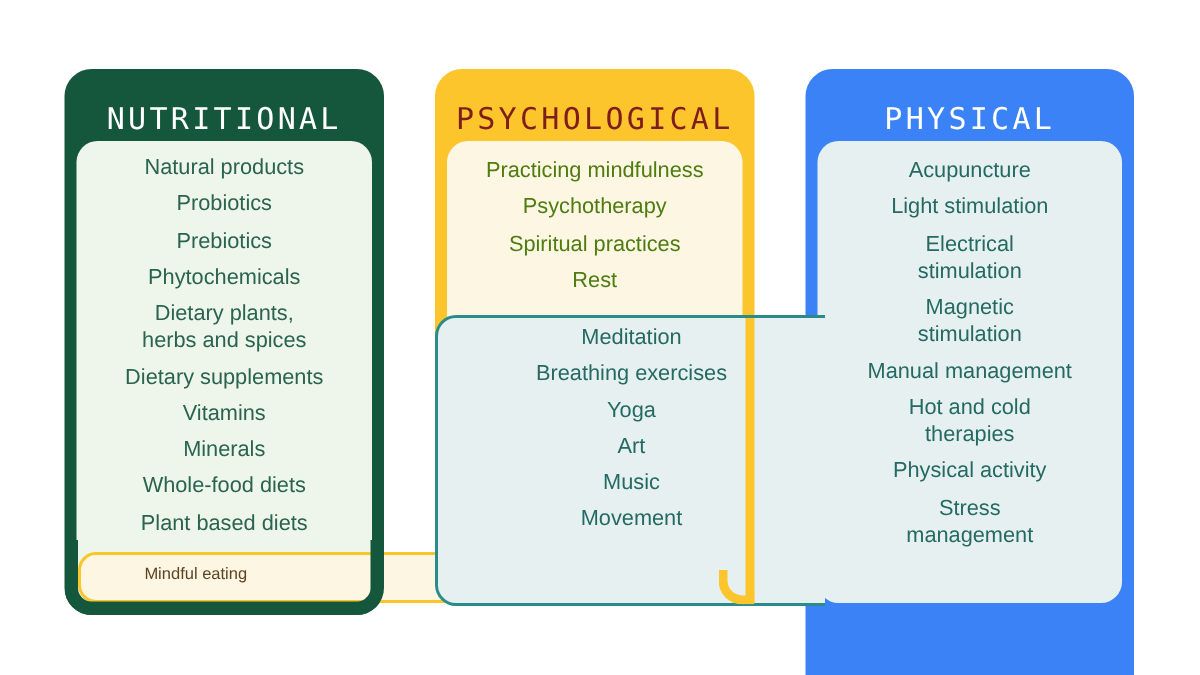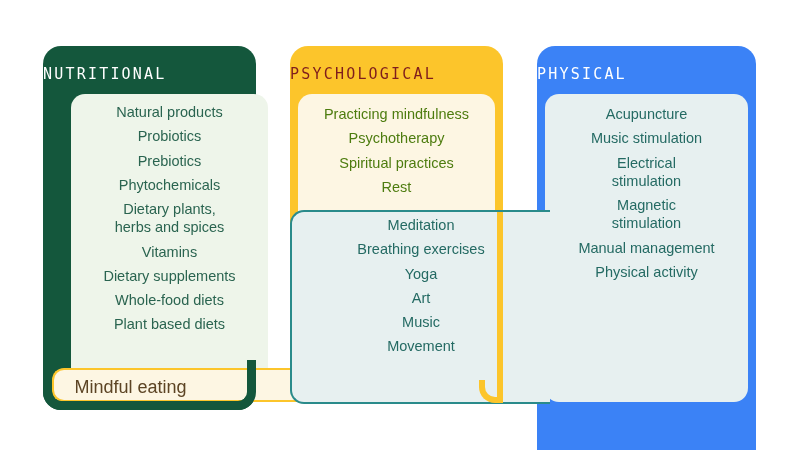--- a/index.html
+++ b/index.html
@@ -25,22 +25,23 @@
   .card {
     position: absolute;
     border-radius: 18px;
     box-sizing: border-box;
   }
 
   .card-title {
     position: absolute;
     left: 0;
     right: 0;
+    text-align: center;
     font-family: "DejaVu Sans Mono", "Liberation Mono", monospace;
-    font-size: 21px;
+    font-size: 28px;
     letter-spacing: 2.2px;
     font-weight: 400;
     font-variant: small-caps;
     text-transform: lowercase;
     white-space: nowrap;
   }
 
   .panel {
     position: absolute;
     border-radius: 14px;
@@ -76,21 +77,20 @@
     color: #ffffff;
   }
   #panel-nutritional {
     left: 8px;
     top: 48px;
     width: 197px;
     height: 308px;
     background: #EEF5EA;
     border-radius: 14px 14px 0 0;
     padding-top: 6px;
-    margin-left: 20px;
   }
   #panel-nutritional .items li { color: #2A6450; }
 
   
   #card-psychological {
     left: 290px;
     top: 46px;
     width: 213px;
     height: 357px;
     background: #FCC52B;
@@ -124,21 +124,21 @@
     border-radius: 12px 0 0 12px;
     box-sizing: border-box;
     z-index: 3;
   }
   #band-mindful-label {
     position: absolute;
     left: 0;
     top: 7px;
     width: 153px;
     text-align: center;
-    font-size: 18px;
+    font-size: 11px;
     color: #5C4424;
   }
 
   
   #card-physical {
     left: 537px;
     top: 46px;
     width: 219px;
     height: 434px;
     background: #3b82f6;
@@ -223,22 +223,23 @@
   <div class="card" id="card-nutritional">
     <div class="card-title">Nutritional</div>
     <div class="panel" id="panel-nutritional">
       <ul class="items">
         <li>Natural products</li>
         <li>Probiotics</li>
         <li>Prebiotics</li>
         <li>Phytochemicals</li>
         <li>Dietary plants,
 herbs and spices</li>
+        <li>Dietary supplements</li>
         <li>Vitamins</li>
-        <li>Dietary supplements</li>
+        <li>Minerals</li>
         <li>Whole-food diets</li>
         <li>Plant based diets</li>
       </ul>
     </div>
   </div>
 
   <div class="card" id="card-psychological">
     <div class="card-title">Psychological</div>
     <div class="panel" id="panel-psychological">
       <ul class="items">
@@ -254,27 +255,31 @@
     <div id="band-mindful-label">Mindful eating</div>
   </div>
 
   <div id="green-edge-over"></div>
 
   <div class="card" id="card-physical">
     <div class="card-title">Physical</div>
     <div class="panel" id="panel-physical">
       <ul class="items">
         <li>Acupuncture</li>
-        <li>Music stimulation</li>
+        <li>Light stimulation</li>
         <li>Electrical
 stimulation</li>
         <li>Magnetic
 stimulation</li>
         <li>Manual management</li>
+        <li>Hot and cold
+therapies</li>
         <li>Physical activity</li>
+        <li>Stress
+management</li>
       </ul>
     </div>
   </div>
 
   <div id="band-shared">
     <ul class="items">
       <li>Meditation</li>
       <li>Breathing exercises</li>
       <li>Yoga</li>
       <li>Art</li>

